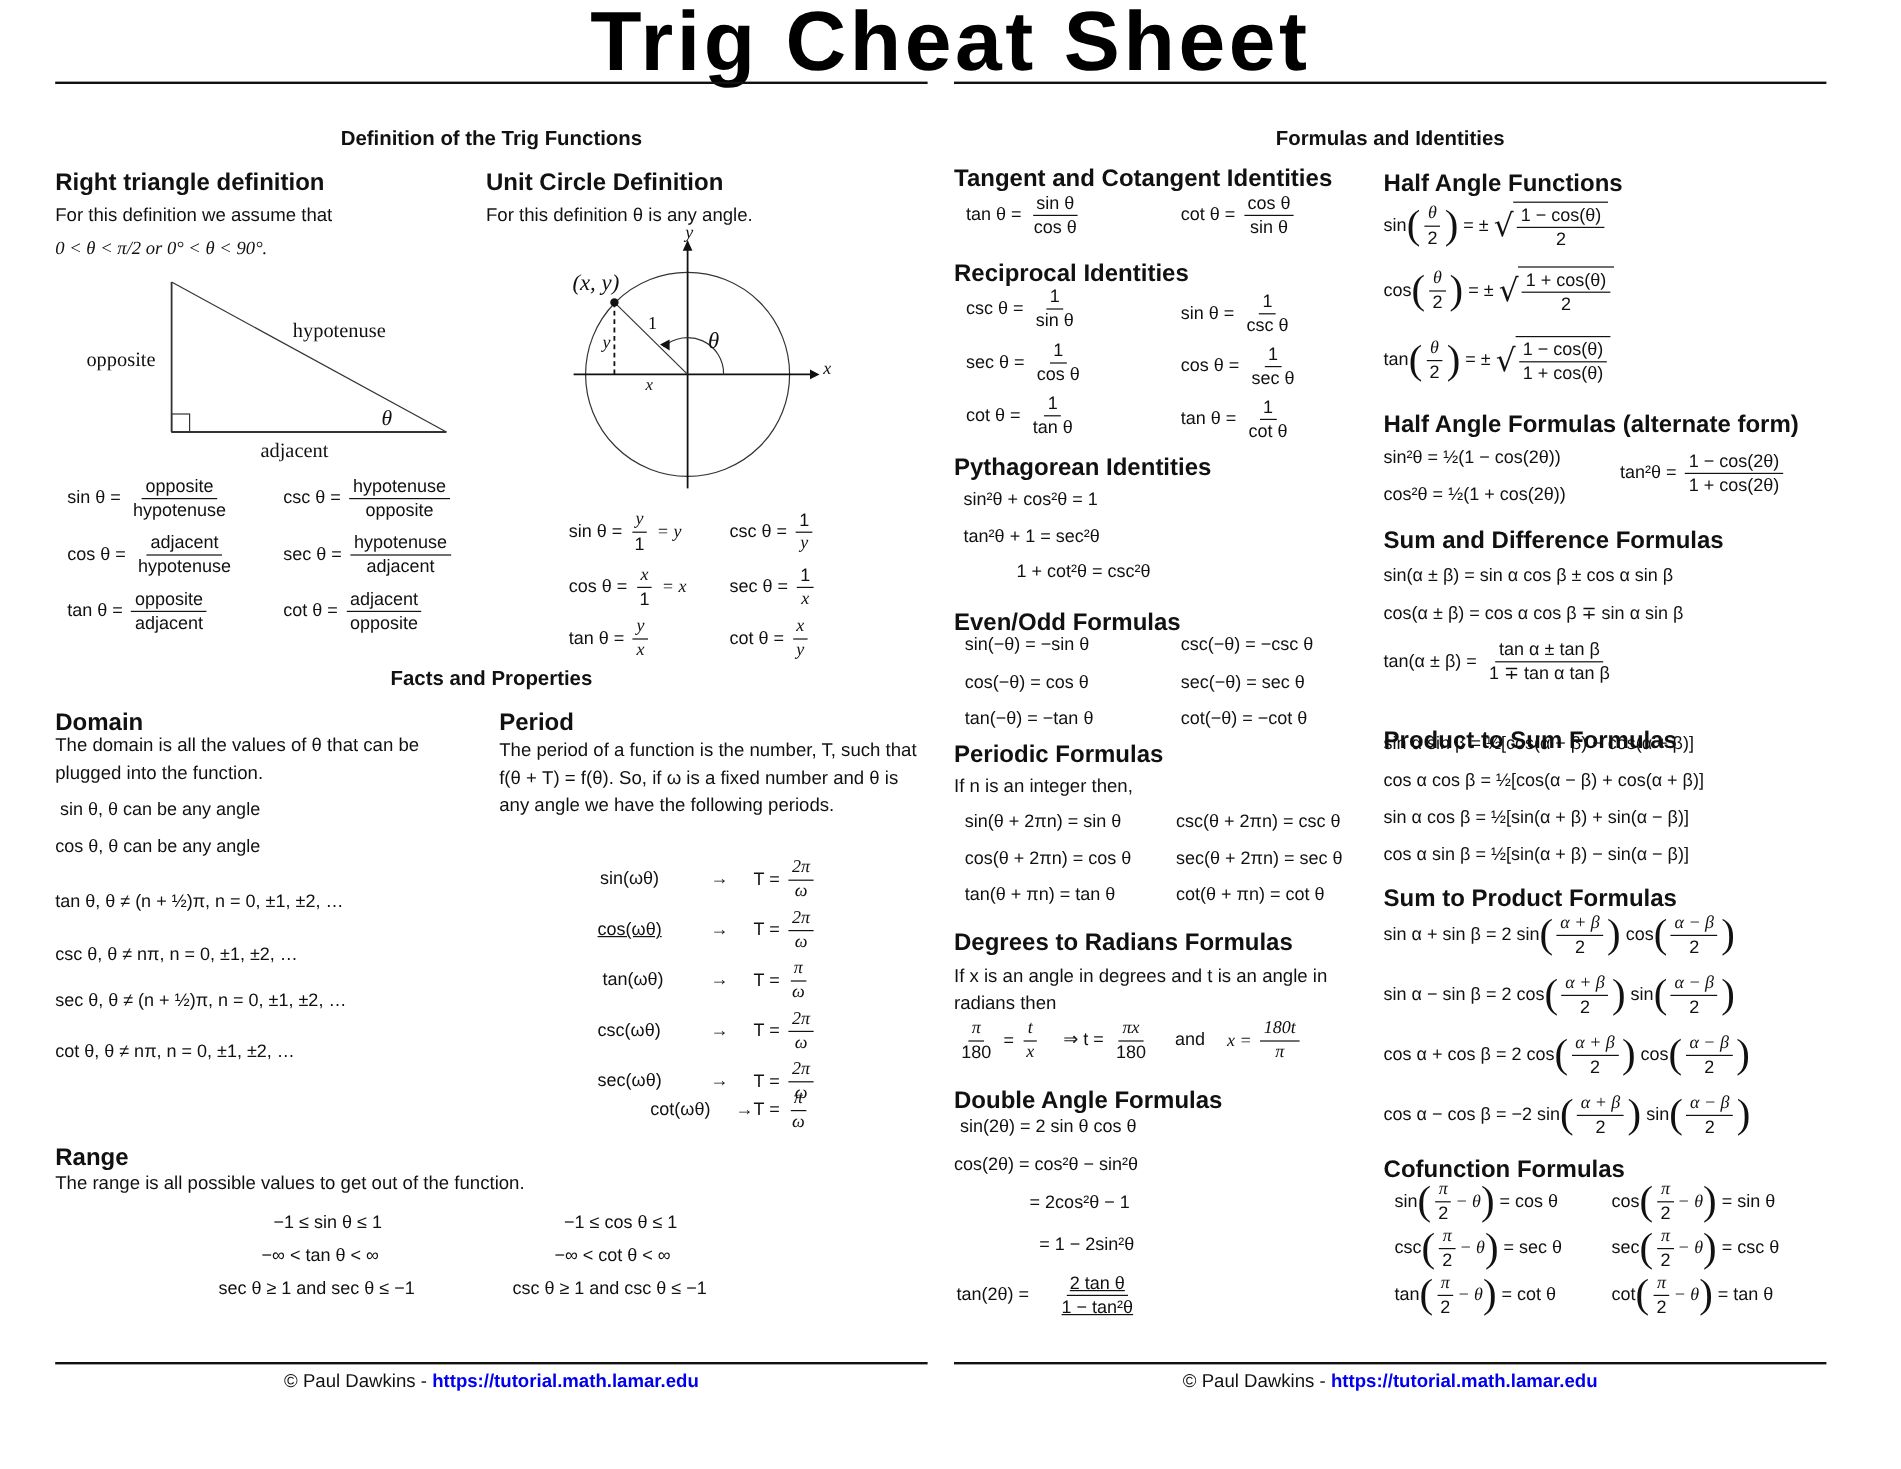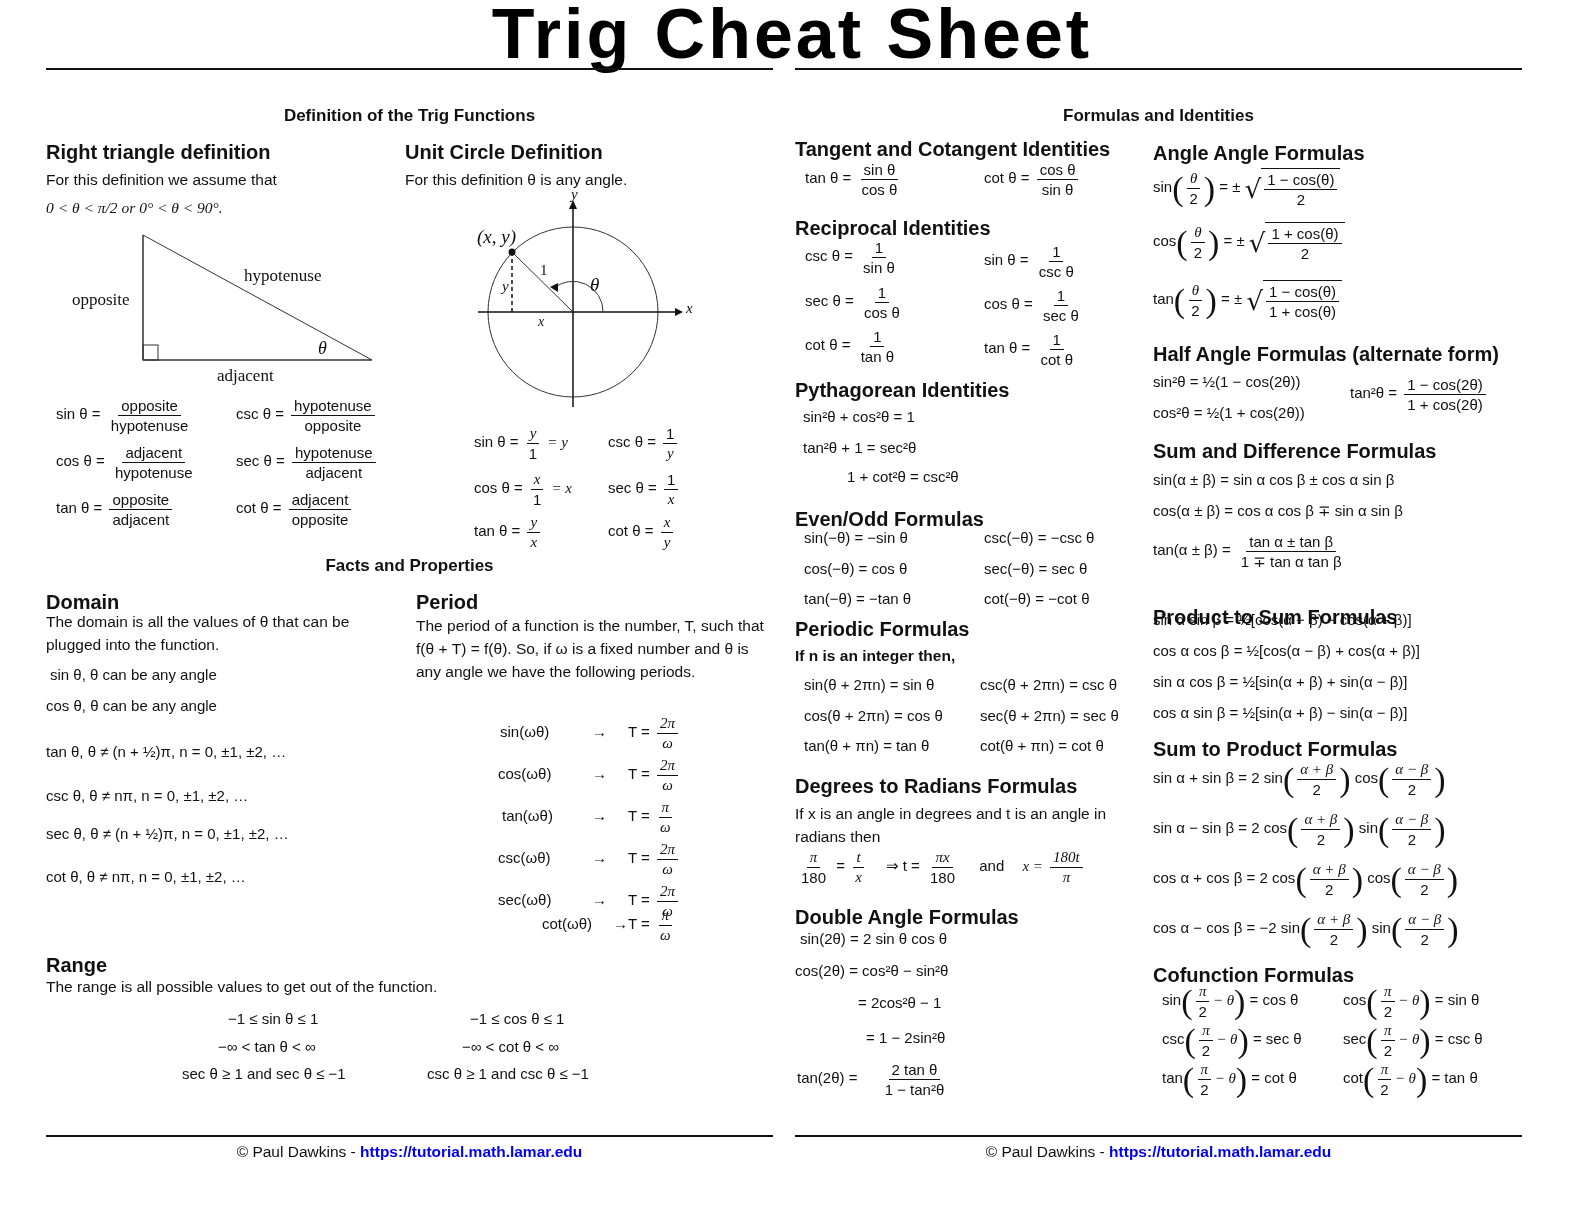--- a/index.html
+++ b/index.html
@@ -175,21 +175,21 @@
 <div class="abs p" style="left:416px;top:614px;width:360px;">The period of a function is the number, T, such that f(θ + T) = f(θ). So, if ω is a fixed number and θ is any angle we have the following periods.</div>
 
 <div class="row m" style="left:500px;top:714px;">
   <span style="display:inline-block;width:92px;">sin(ωθ)</span><span style="display:inline-block;width:36px;">→</span><span>T =</span>
   <span class="frac">
       <span class="n mi">2π</span>
       <span class="d mi">ω</span>
     </span>
 </div>
 <div class="row m" style="left:498px;top:756px;">
-  <span style="display:inline-block;width:94px;">cos(ωθ)</span><span style="display:inline-block;width:36px;">→</span><span>T =</span>
+  <span style="display:inline-block;width:94px;text-decoration:underline;">cos(ωθ)</span><span style="display:inline-block;width:36px;">→</span><span>T =</span>
   <span class="frac">
       <span class="n mi">2π</span>
       <span class="d mi">ω</span>
     </span>
 </div>
 <div class="row m" style="left:502px;top:798px;">
   <span style="display:inline-block;width:90px;">tan(ωθ)</span><span style="display:inline-block;width:36px;">→</span><span>T =</span>
   <span class="frac">
       <span class="n mi">π</span>
       <span class="d mi">ω</span>
@@ -301,21 +301,21 @@
 
 <div class="abs h" style="left:795px;top:508px;">Even/Odd Formulas</div>
 <div class="row m" style="left:804px;top:529px;">sin(−θ) = −sin θ</div>
 <div class="row m" style="left:984px;top:529px;">csc(−θ) = −csc θ</div>
 <div class="row m" style="left:804px;top:560px;">cos(−θ) = cos θ</div>
 <div class="row m" style="left:984px;top:560px;">sec(−θ) = sec θ</div>
 <div class="row m" style="left:804px;top:590px;">tan(−θ) = −tan θ</div>
 <div class="row m" style="left:984px;top:590px;">cot(−θ) = −cot θ</div>
 
 <div class="abs h" style="left:795px;top:618px;">Periodic Formulas</div>
-<div class="abs p" style="left:795px;top:644px;font-weight:bold;">If n is an integer then,</div>
+<div class="abs p" style="left:795px;top:644px;">If n is an integer then,</div>
 <div class="row m" style="left:804px;top:676px;">sin(θ + 2πn) = sin θ</div>
 <div class="row m" style="left:980px;top:676px;">csc(θ + 2πn) = csc θ</div>
 <div class="row m" style="left:804px;top:707px;">cos(θ + 2πn) = cos θ</div>
 <div class="row m" style="left:980px;top:707px;">sec(θ + 2πn) = sec θ</div>
 <div class="row m" style="left:804px;top:737px;">tan(θ + πn) = tan θ</div>
 <div class="row m" style="left:980px;top:737px;">cot(θ + πn) = cot θ</div>
 
 <div class="abs h" style="left:795px;top:775px;">Degrees to Radians Formulas</div>
 <div class="abs p" style="left:795px;top:802px;width:350px;">If x is an angle in degrees and t is an angle in radians then</div>
 <div class="row m" style="left:795px;top:848px;">
@@ -341,27 +341,27 @@
     </span>
 </div>
 
 <div class="abs h" style="left:795px;top:906px;">Double Angle Formulas</div>
 <div class="row m" style="left:800px;top:930px;">sin(2θ) = 2 sin θ cos θ</div>
 <div class="row m" style="left:795px;top:962px;text-align:right;">cos(2θ) = cos²θ − sin²θ</div>
 <div class="row m" style="left:858px;top:994px;">= 2cos²θ − 1</div>
 <div class="row m" style="left:866px;top:1029px;">= 1 − 2sin²θ</div>
 <div class="row m" style="left:797px;top:1060px;">
   <span>tan(2θ) =</span>
-  <span class="frac" style="margin-left:20px;">
+  <span class="frac" style="margin-left:20px;text-decoration:underline;">
       <span class="n">2 tan θ</span>
       <span class="d">1 − tan²θ</span>
     </span>
 </div>
 
-<div class="abs h" style="left:1153px;top:142px;">Angle Angle Formulas</div>
+<div class="abs h" style="left:1153px;top:142px;">Half Angle Functions</div>
 <div class="row m" style="left:1153px;top:168px;">
   <span>sin</span><span class="paren">(</span><span class="frac">
       <span class="n mi">θ</span>
       <span class="d">2</span>
     </span><span class="paren">)</span>
   <span> = </span><span>±</span>
   <span class="sqrt">
       <span class="rad">√</span>
       <span class="in"><span class="frac">
           <span class="n">1 − cos(θ)</span>

